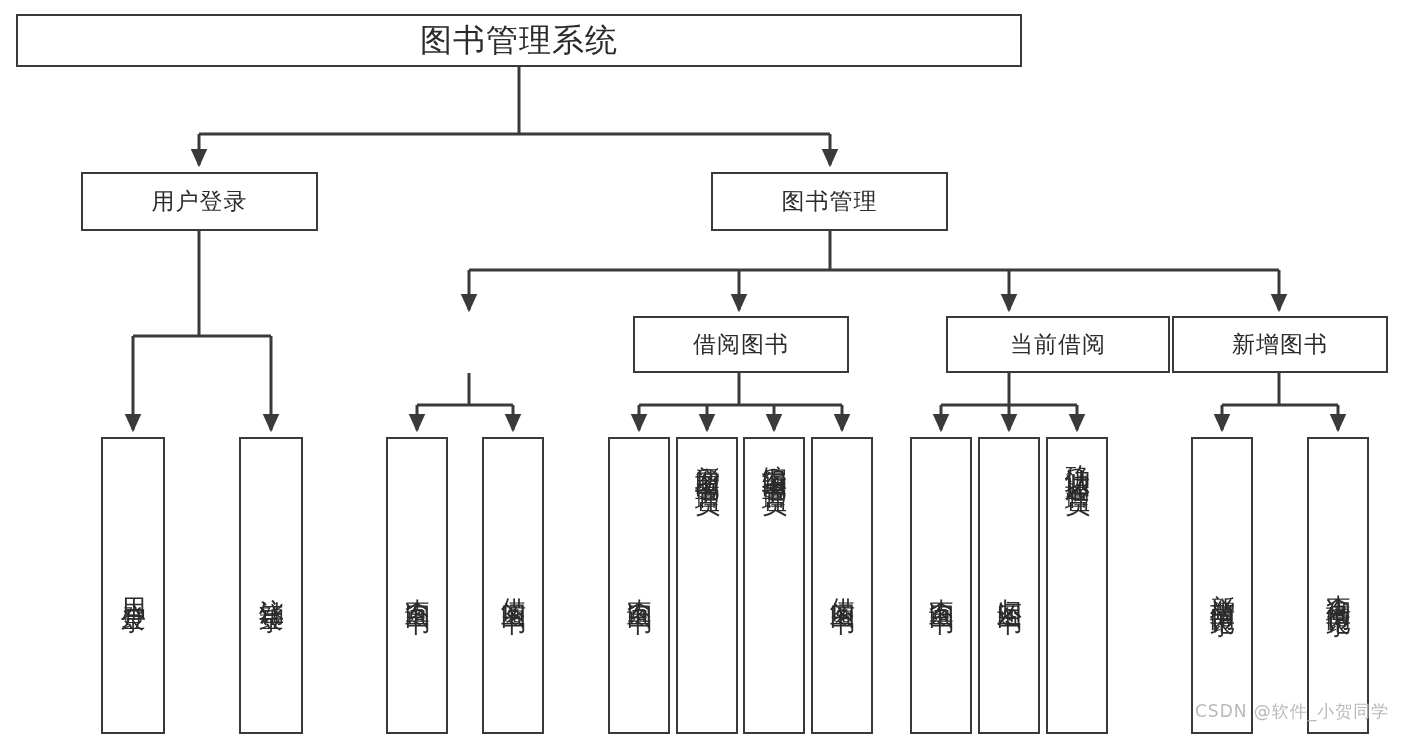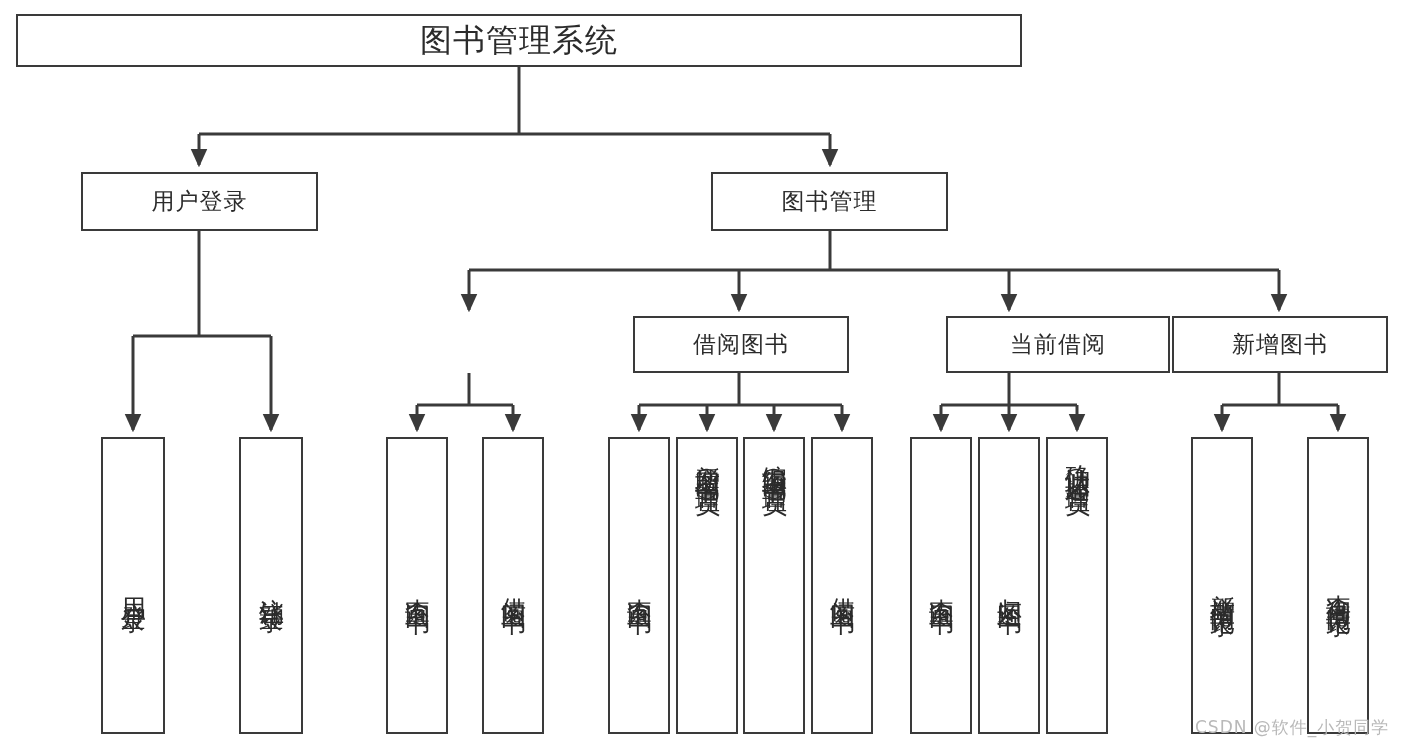--- a/index.html
+++ b/index.html
@@ -171,15 +171,15 @@
     <span class="label">确认归还（管理员）</span>
   </div>
 
   <div class="node v-node centered" style="left:1191px;top:437px;width:62px;height:297px;">
     <span class="label">新增借阅记录</span>
   </div>
   <div class="node v-node centered" style="left:1307px;top:437px;width:62px;height:297px;">
     <span class="label">查询借阅记录</span>
   </div>
 
-  <div class="watermark" style="left:1195px;top:716px;">CSDN @软件_小贺同学</div>
+  <div class="watermark" style="left:1195px;top:700px;">CSDN @软件_小贺同学</div>
 
 </div>
 
 </body></html>

